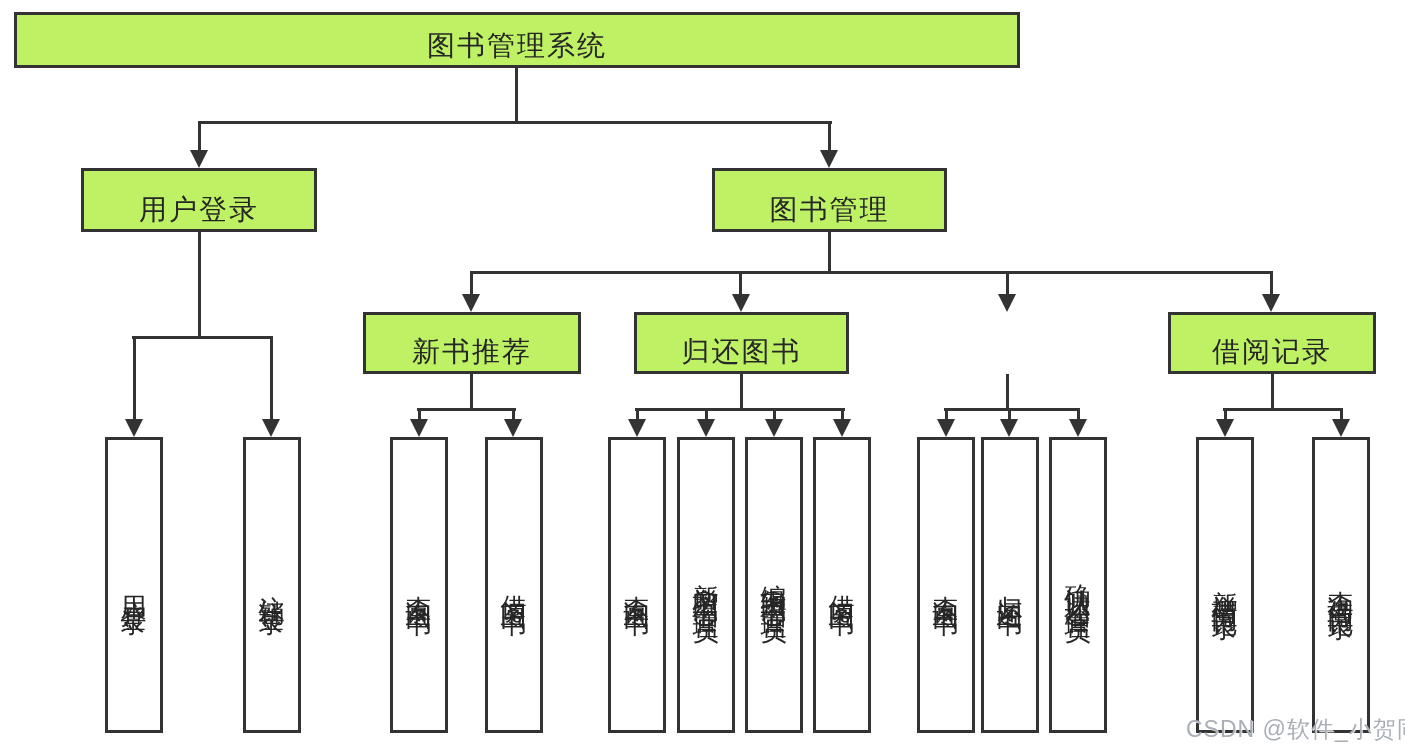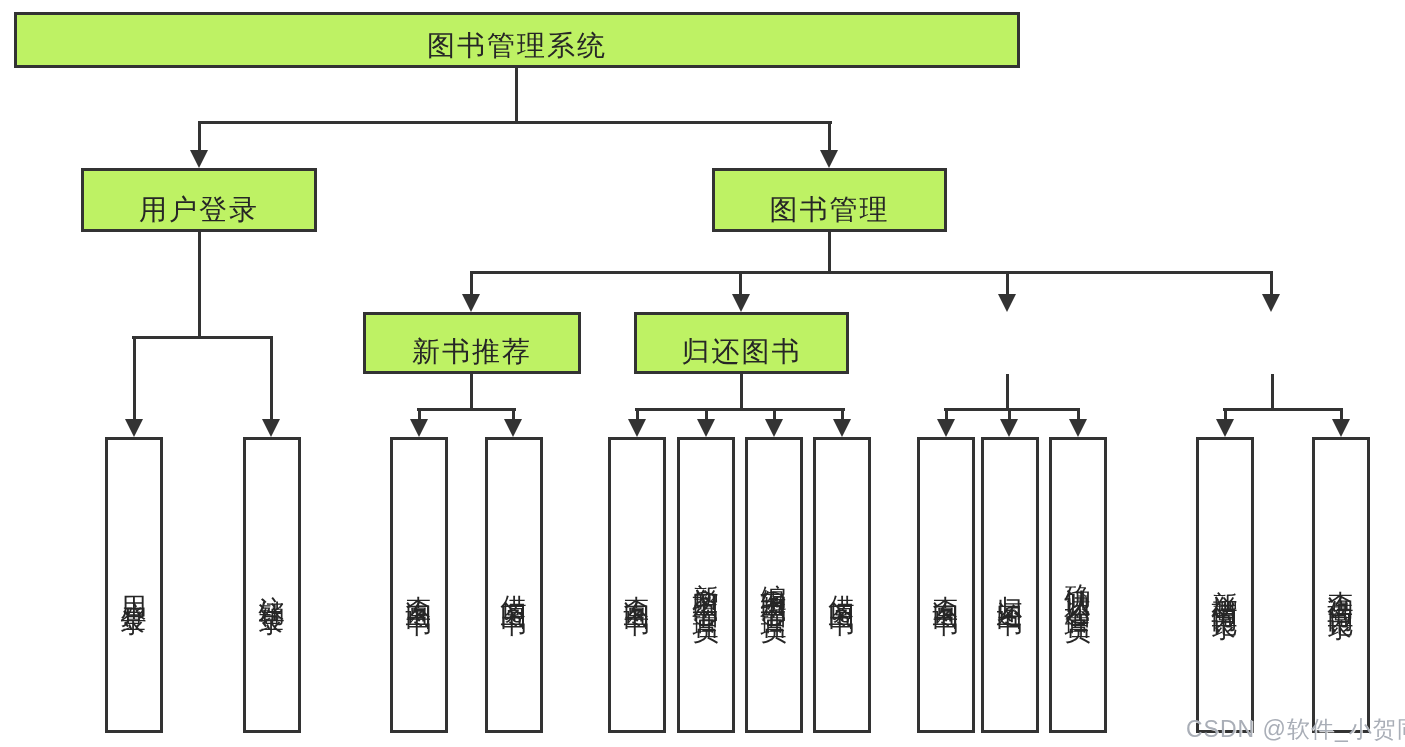--- a/index.html
+++ b/index.html
@@ -80,20 +80,23 @@
   </div>
   <div class="node" style="left:363px;top:312px;width:218px;height:62px">
     <span class="nlabel">新书推荐</span>
   </div>
 
   <div class="node" style="left:712px;top:168px;width:235px;height:64px">
     <span class="nlabel">图书管理</span>
   </div>
   <div class="node" style="left:634px;top:312px;width:215px;height:62px">
     <span class="nlabel">归还图书</span>
+  </div>
+  <div class="node" style="left:1168px;top:312px;width:208px;height:62px">
+    <span class="nlabel">借阅记录</span>
   </div>
 
   <div class="leaf" style="left:105px">
     <span class="vtext">用户登录</span>
   </div>
   <div class="leaf" style="left:243px">
     <span class="vtext">注销登录</span>
   </div>
 
   <div class="leaf" style="left:390px">

